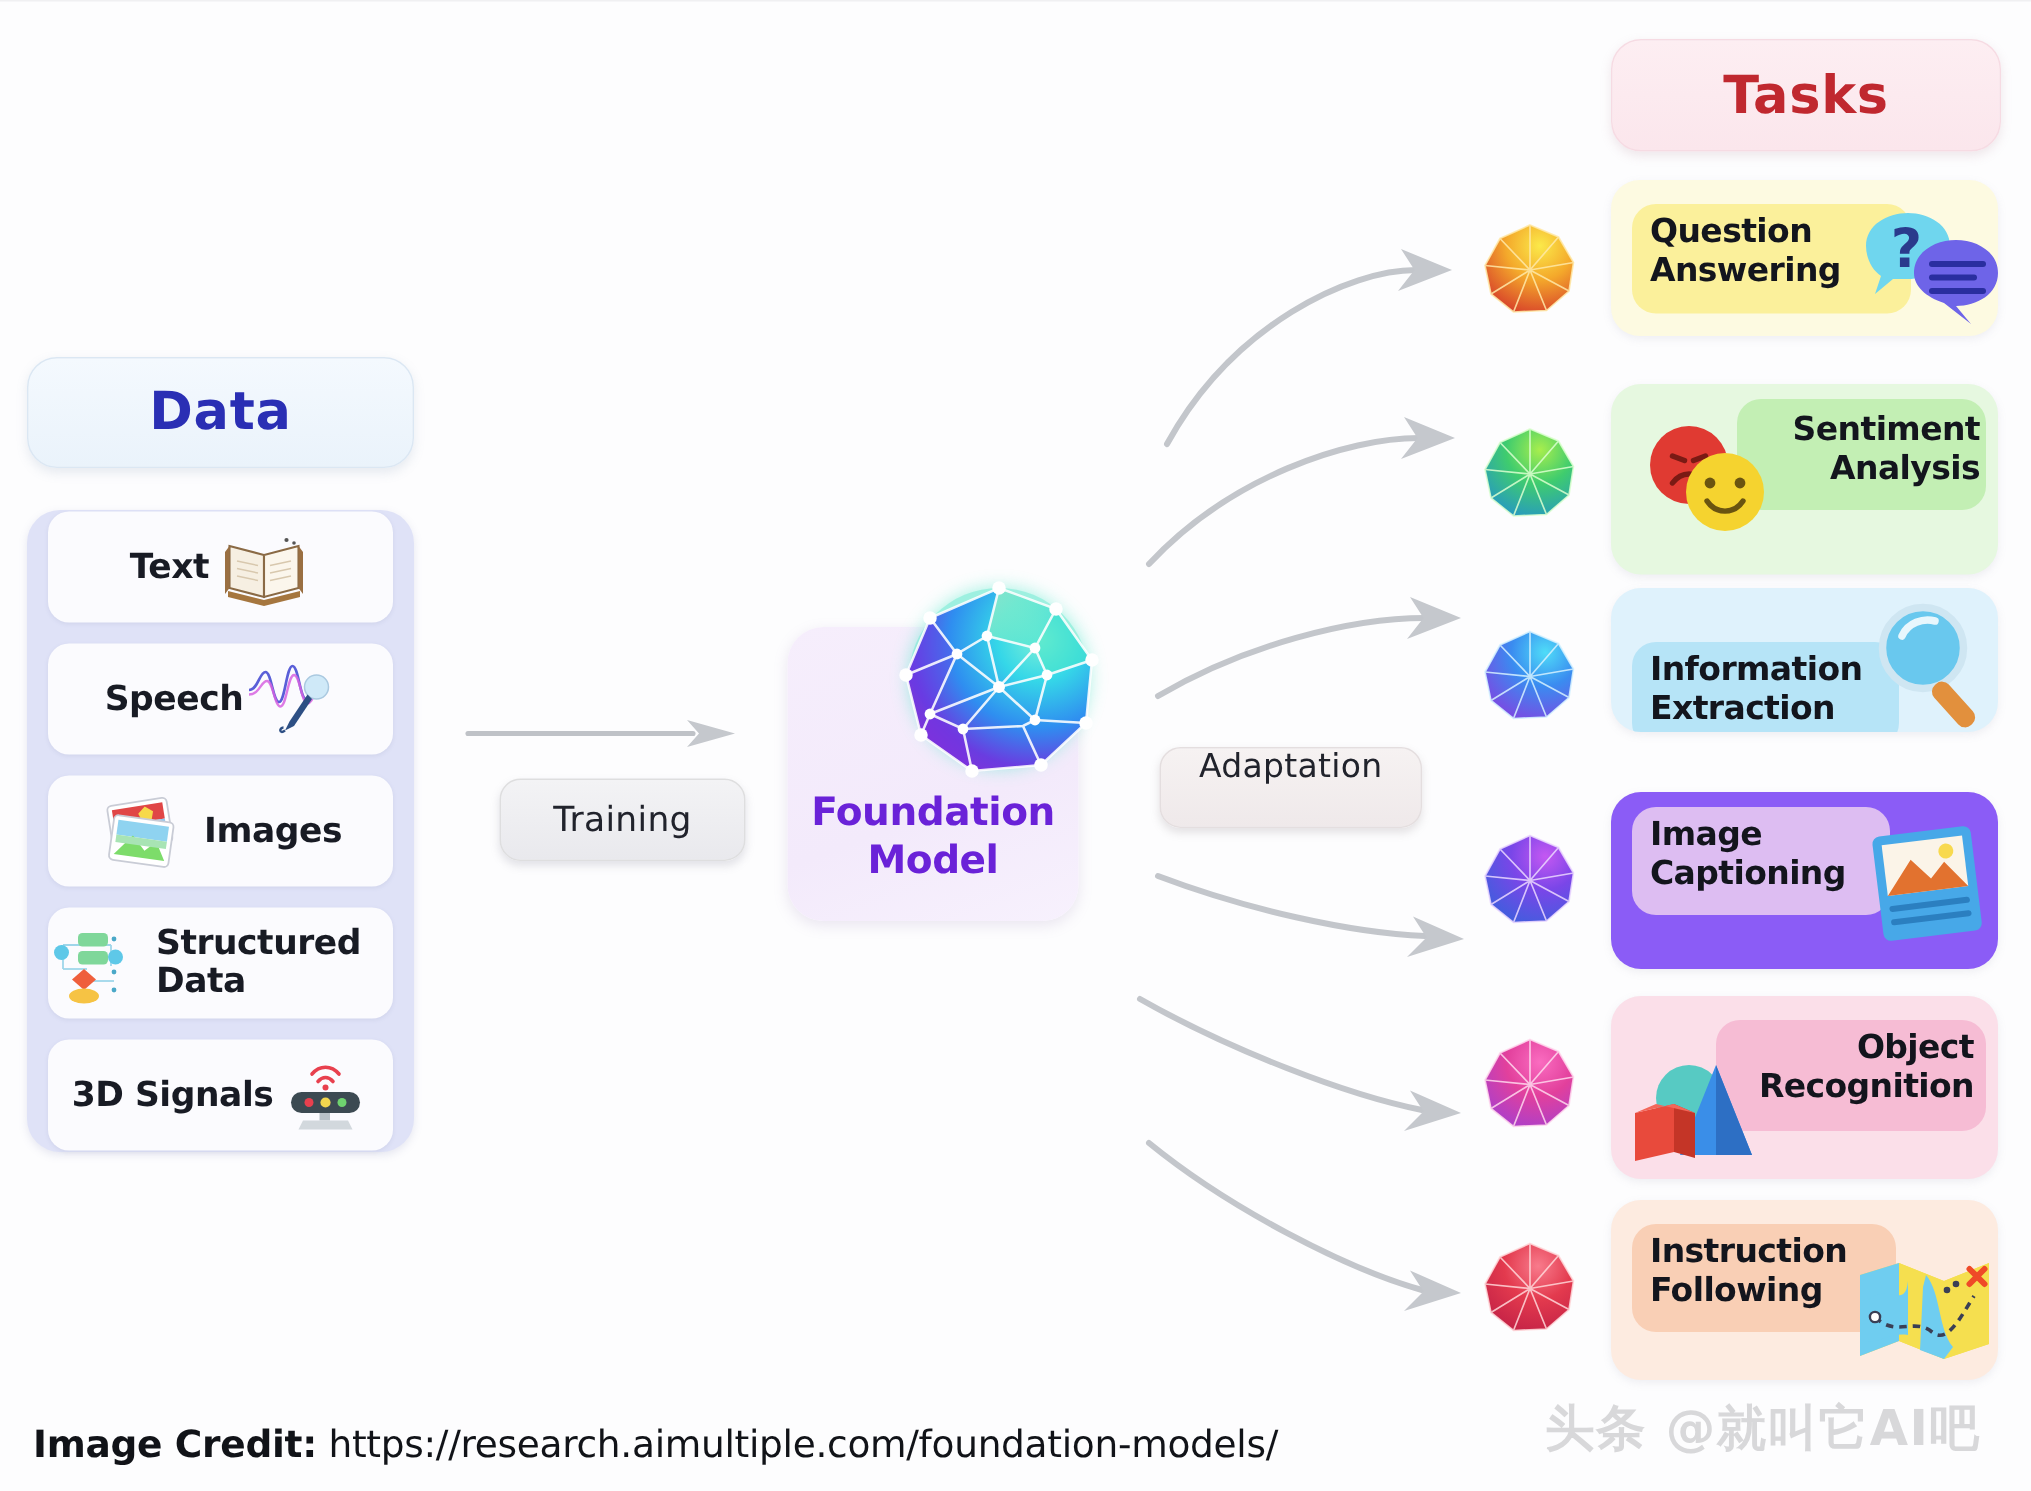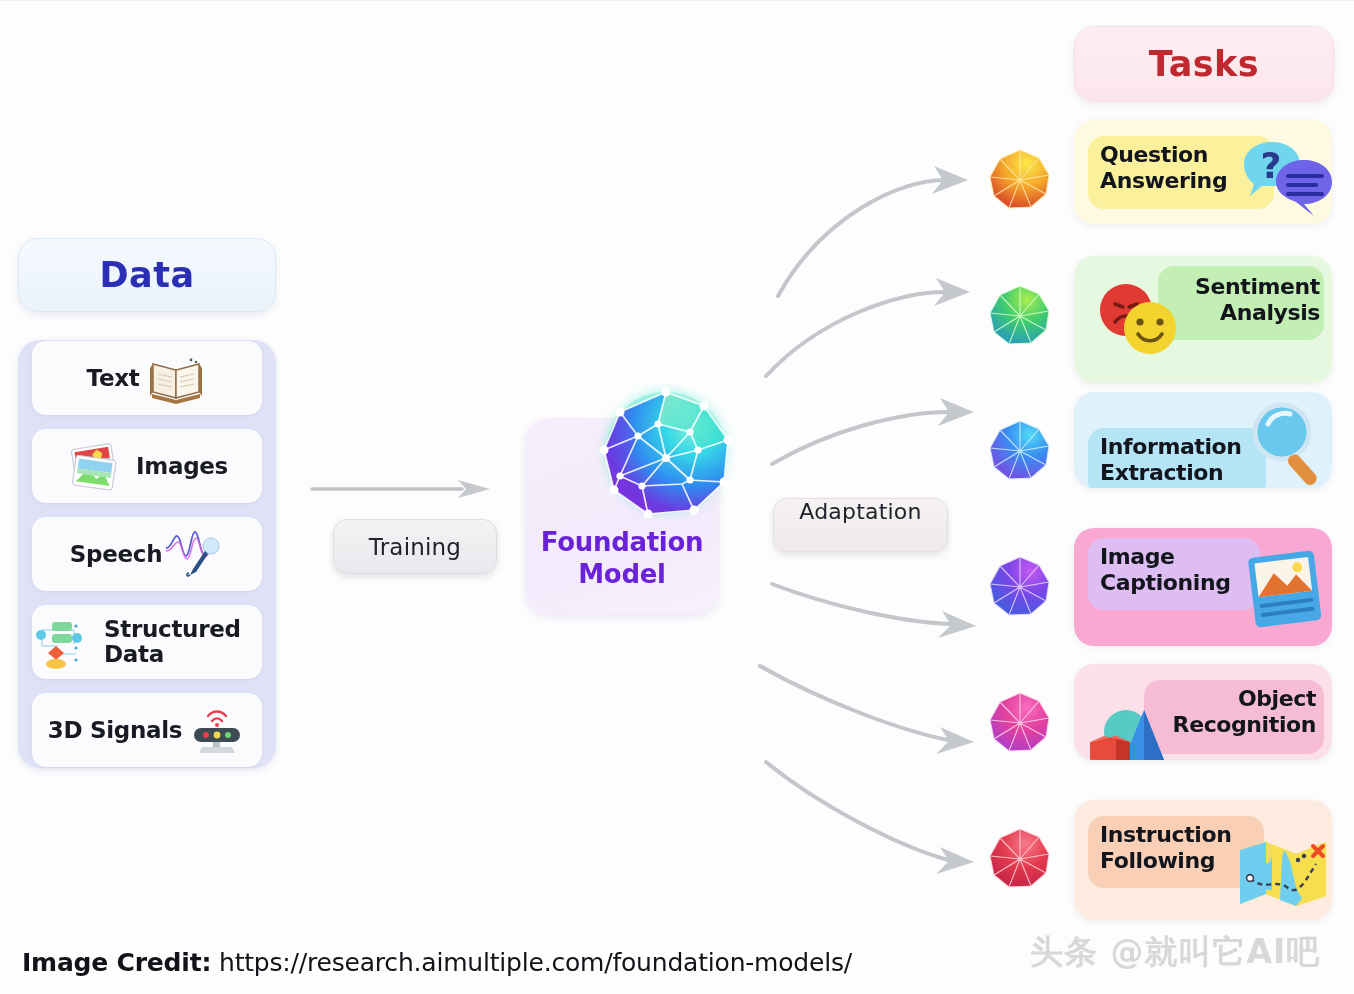--- a/index.html
+++ b/index.html
@@ -170,51 +170,51 @@
               <line x1="33" y1="27" x2="47" y2="24"></line>
                 <line x1="33" y1="32" x2="47" y2="29"></line>
               <line x1="33" y1="37" x2="47" y2="34"></line>
             </g>
             <circle cx="44" cy="10" r="1.4" fill="#555"></circle>
               <circle cx="49" cy="12" r="1.2" fill="#555"></circle>
           </svg>
         </span>
       </div>
 
+      <div class="data-item di-speech">
+        <span class="lbl">Speech</span>
+        <span class="ico">
+          <svg viewBox="0 0 60 56" width="60" height="56">
+            <path d="M2 22 C8 22 9 10 13 10 C17 10 18 30 22 30 C26 30 27 6 31 6 C35 6 36 28 40 28 C44 28 45 14 49 14" fill="none" stroke="#5a5fd8" stroke-width="1.8"></path>
+            <path d="M2 25 C9 25 10 16 14 16 C18 16 19 33 23 33 C27 33 28 12 32 12 C36 12 37 31 41 31 C45 31 46 19 50 19" fill="none" stroke="#d763e0" stroke-width="1.6" opacity=".85"></path>
+            <circle cx="47" cy="20" r="8" fill="#cfe9f8" stroke="#aac9e0" stroke-width="1"></circle>
+            <path d="M41 25 L29 43 L26 49 L32 46 L44 28 Z" fill="#2d4f84"></path>
+            <path d="M26 49 C22 52 22 47 25 47" fill="none" stroke="#2d4f84" stroke-width="1.6"></path>
+          </svg>
+        </span>
+      </div>
+
       <div class="data-item di-images">
         <span class="ico">
           <svg viewBox="0 0 60 56" width="60" height="56">
             <g transform="rotate(-9 30 28)">
               <rect x="8" y="8" width="40" height="30" rx="3" fill="#ffffff" stroke="#c9ccd6" stroke-width="1.2"></rect>
               <rect x="11" y="11" width="34" height="11" fill="#e04646"></rect>
               <rect x="11" y="22" width="34" height="13" fill="#8fc6ef"></rect>
               <path d="M28 16 l5-4 5 4 -2 6 -6 0z" fill="#f7d94a"></path>
             </g>
             <g transform="rotate(8 30 36)">
               <rect x="8" y="20" width="40" height="30" rx="3" fill="#ffffff" stroke="#c9ccd6" stroke-width="1.2"></rect>
               <rect x="11" y="23" width="34" height="10" fill="#8fd3f0"></rect>
               <path d="M11 46 L22 32 L31 41 L38 34 L45 46 Z" fill="#7ddc6a"></path>
               <rect x="11" y="33" width="34" height="5" fill="#a8e4b4"></rect>
             </g>
           </svg>
         </span>
         <span class="lbl">Images</span>
-      </div>
-
-      <div class="data-item di-speech">
-        <span class="lbl">Speech</span>
-        <span class="ico">
-          <svg viewBox="0 0 60 56" width="60" height="56">
-            <path d="M2 22 C8 22 9 10 13 10 C17 10 18 30 22 30 C26 30 27 6 31 6 C35 6 36 28 40 28 C44 28 45 14 49 14" fill="none" stroke="#5a5fd8" stroke-width="1.8"></path>
-            <path d="M2 25 C9 25 10 16 14 16 C18 16 19 33 23 33 C27 33 28 12 32 12 C36 12 37 31 41 31 C45 31 46 19 50 19" fill="none" stroke="#d763e0" stroke-width="1.6" opacity=".85"></path>
-            <circle cx="47" cy="20" r="8" fill="#cfe9f8" stroke="#aac9e0" stroke-width="1"></circle>
-            <path d="M41 25 L29 43 L26 49 L32 46 L44 28 Z" fill="#2d4f84"></path>
-            <path d="M26 49 C22 52 22 47 25 47" fill="none" stroke="#2d4f84" stroke-width="1.6"></path>
-          </svg>
-        </span>
       </div>
 
       <div class="data-item di-struct">
         <span class="ico">
           <svg viewBox="0 0 60 56" width="60" height="56">
             <g stroke="#9fd6ea" stroke-width="1.2" fill="none">
               <path d="M10 16 H42"></path>
                 <path d="M10 16 V32"></path>
                 <path d="M10 32 H26"></path>
                 <path d="M42 16 V30"></path>
@@ -499,41 +499,41 @@
 Extraction</div>
     <div class="task-ico" style="left:174px;top:8px;">
       <svg viewBox="0 0 80 88" width="80" height="88">
         <circle cx="34" cy="32" r="27" fill="#69c8ee" stroke="#cfe6f2" stroke-width="5"></circle>
         <path d="M20 24 C24 15 34 12 42 14" fill="none" stroke="#ffffff" stroke-width="5" stroke-linecap="round" opacity=".85"></path>
         <rect x="48" y="52" width="13" height="36" rx="6" fill="#e2903d" transform="rotate(-42 54 70)"></rect>
       </svg>
     </div>
   </div>
 
-  <div class="task-card" style="top:528px;height:118px;background:#f9a8d4;">
+  <div class="task-card" style="top:528px;height:118px;background:#8b5cf6;">
     <div class="task-pill" style="left:14px;top:10px;width:172px;height:72px;background:#ddbdf2;"></div>
     <div class="task-label" style="left:26px;top:16px;">Image
 Captioning</div>
     <div class="task-ico" style="left:168px;top:20px;">
       <svg viewBox="0 0 86 86" width="86" height="86">
         <g transform="rotate(-7 43 43)">
           <rect x="10" y="6" width="66" height="70" rx="5" fill="#47a8e8"></rect>
           <rect x="16" y="12" width="54" height="34" fill="#fbf4e8"></rect>
           <path d="M16 46 L34 24 L46 38 L56 28 L70 46 Z" fill="#e2722f"></path>
           <circle cx="58" cy="21" r="5" fill="#f8d94e"></circle>
           <g stroke="#2b7fc0" stroke-width="4" stroke-linecap="round">
             <line x1="18" y1="55" x2="68" y2="55"></line>
             <line x1="18" y1="64" x2="68" y2="64"></line>
           </g>
         </g>
       </svg>
     </div>
   </div>
 
-  <div class="task-card" style="top:664px;height:96px;background:#fbdfe9;text-decoration:underline;">
+  <div class="task-card" style="top:664px;height:122px;background:#fbdfe9;text-decoration:underline;">
     <div class="task-pill" style="left:70px;top:16px;width:180px;height:74px;background:#f6bcd4;"></div>
     <div class="task-label" style="left:80px;top:22px;width:162px;text-align:right;">Object
 Recognition</div>
     <div class="task-ico" style="left:8px;top:34px;">
       <svg viewBox="0 0 100 80" width="100" height="80">
         <circle cx="44" cy="34" r="22" fill="#45c8bf" opacity=".9"></circle>
         <path d="M62 12 L86 72 L38 72 Z" fill="#3a8ee8"></path>
         <path d="M62 12 L86 72 L62 72 Z" fill="#2d6fc4"></path>
         <path d="M8 44 L34 38 L34 70 L8 76 Z" fill="#e84a3c"></path>
         <path d="M34 38 L48 44 L48 74 L34 70 Z" fill="#c43527"></path>

